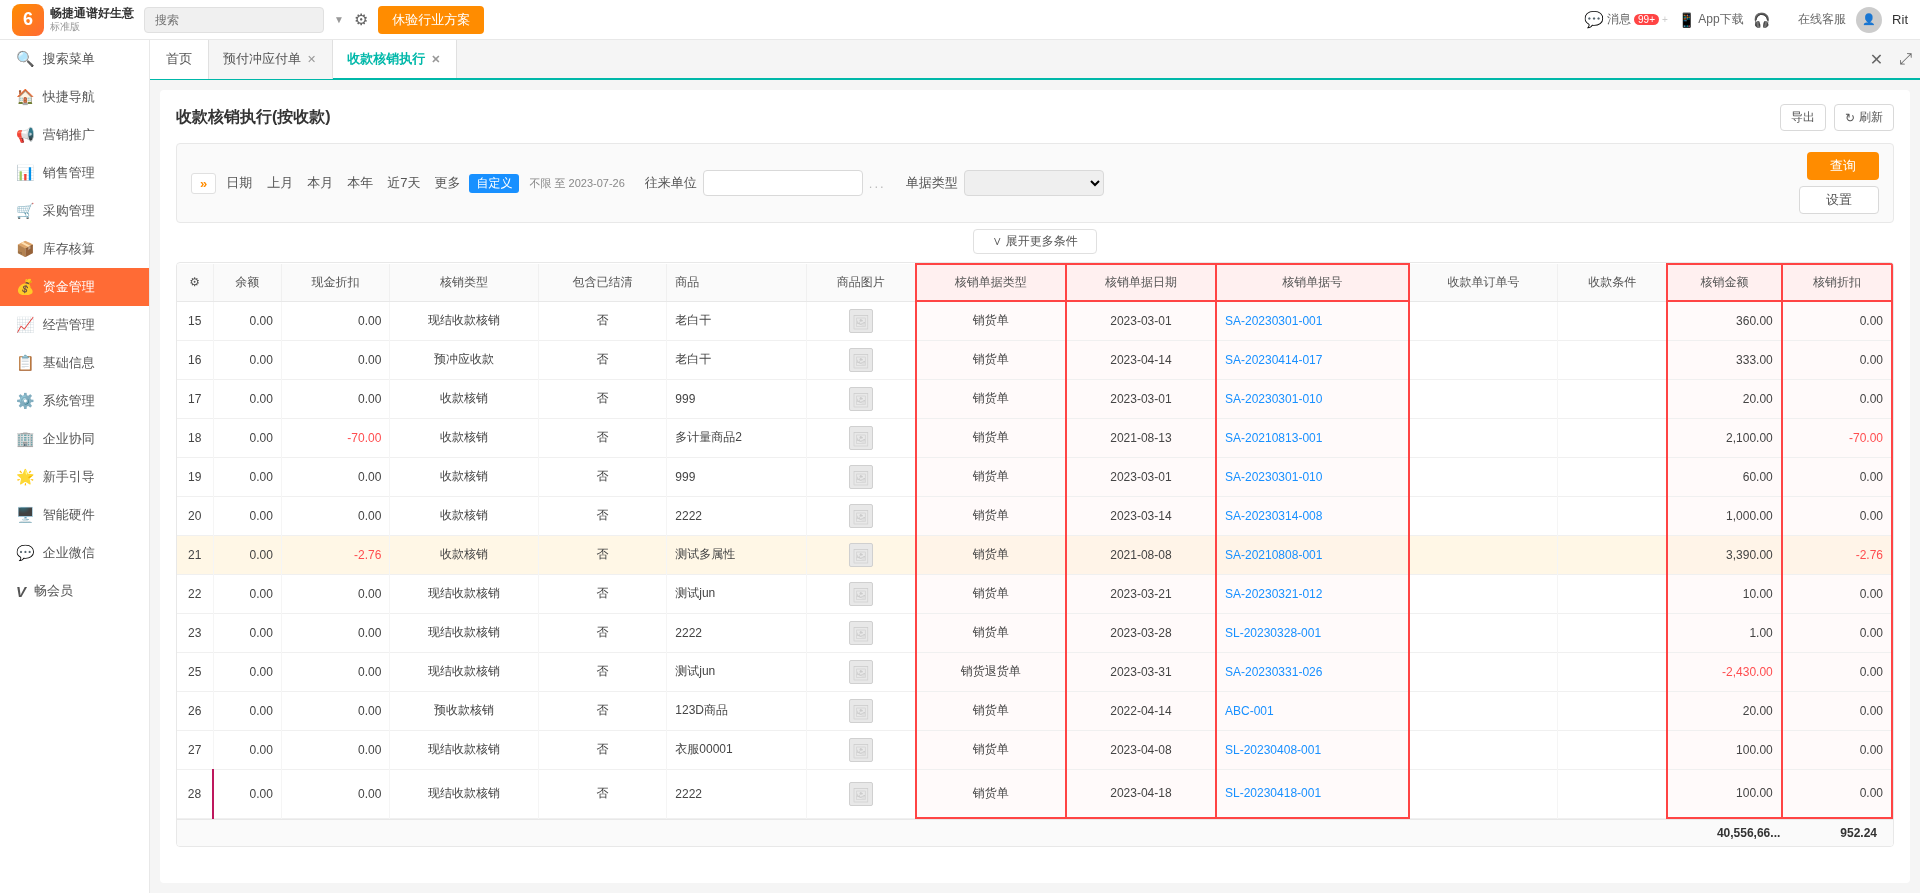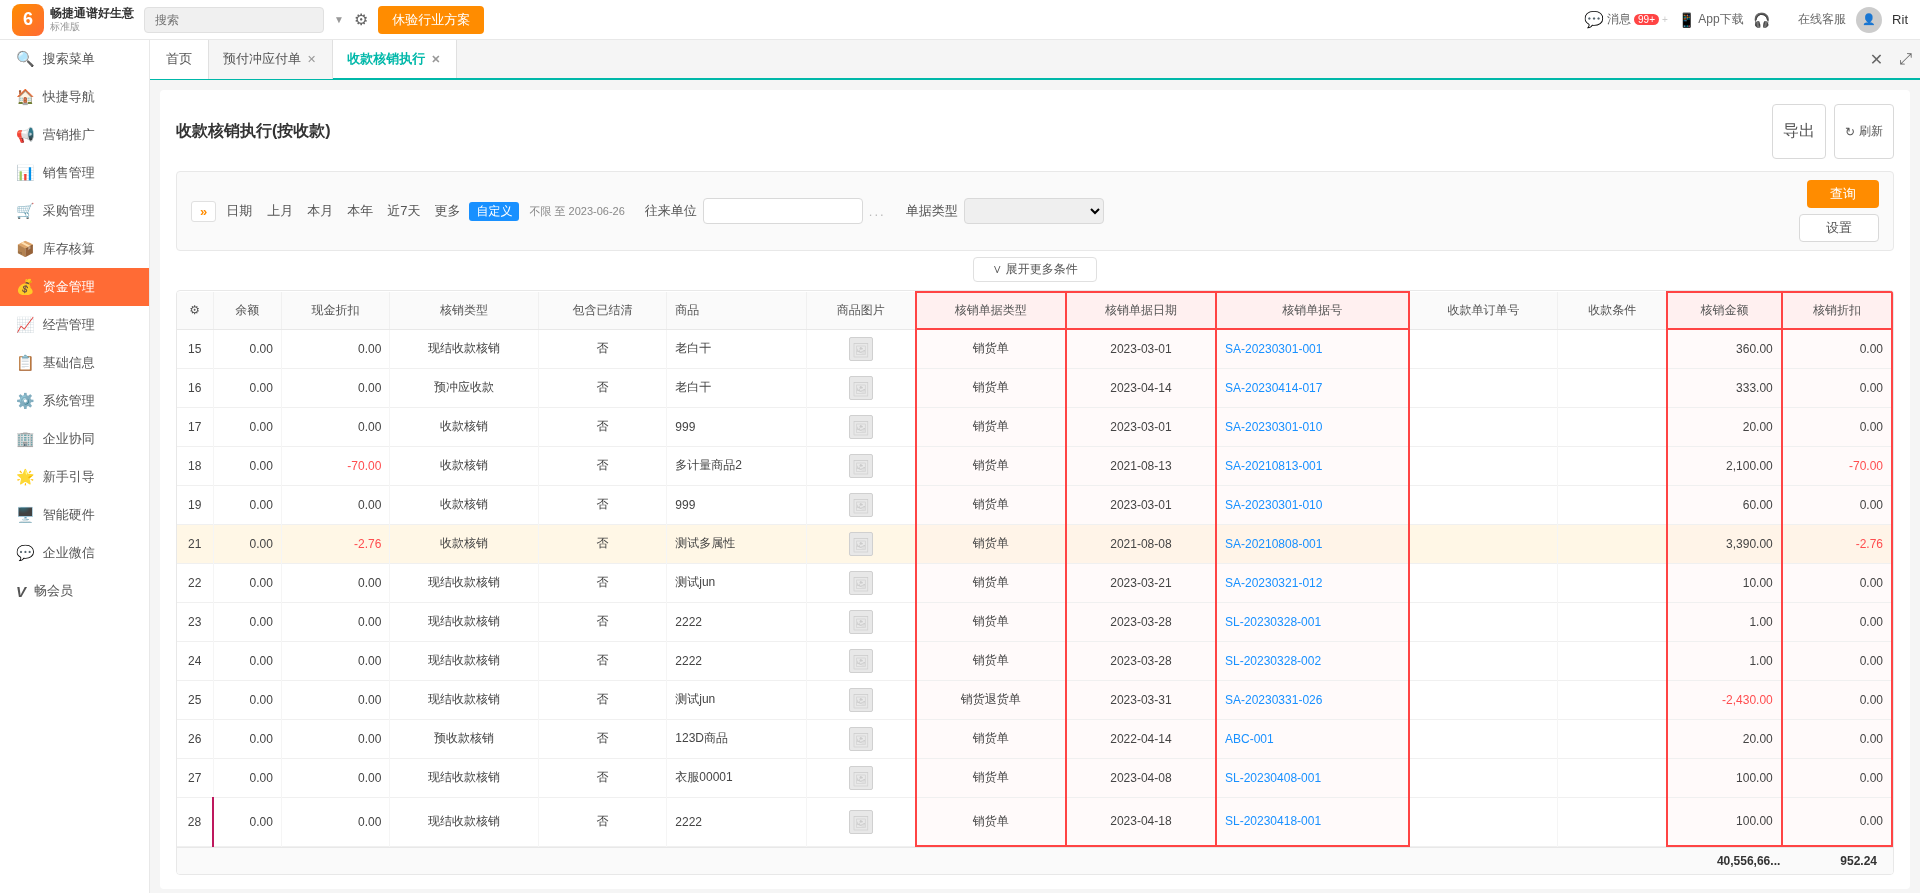--- a/index.html
+++ b/index.html
@@ -147,21 +147,21 @@
       <button style="background:none;border:none;cursor:pointer;color:#666;font-size:16px;padding:0 8px;">✕</button>
       <button style="background:none;border:none;cursor:pointer;color:#666;font-size:16px;padding:0 8px;">⤢</button>
     </div>
 
     <div style="flex:1;overflow:auto;background:#f5f5f5;">
       <div style="background:#fff;margin:10px;border-radius:4px;padding:14px 16px;min-height:calc(100% - 20px);">
 
         <div style="display:flex;align-items:center;justify-content:space-between;margin-bottom:12px;">
           <h2 style="font-size:16px;font-weight:600;color:#333;">收款核销执行(按收款)</h2>
           <div style="display:flex;gap:8px;">
-            <button style="display:flex;align-items:center;gap:4px;background:none;border:1px solid #d9d9d9;border-radius:4px;padding:16px 10px;cursor:pointer;font-size:16px;color:#555;">导出</button>
+            <button style="display:flex;align-items:center;gap:4px;background:none;border:1px solid #d9d9d9;border-radius:4px;padding:4px 10px;cursor:pointer;font-size:12px;color:#555;">导出</button>
             <button style="display:flex;align-items:center;gap:4px;background:none;border:1px solid #d9d9d9;border-radius:4px;padding:4px 10px;cursor:pointer;font-size:12px;color:#555;">
               <span>↻</span>
               <span>刷新</span>
             </button>
           </div>
         </div>
 
         <div style="display:flex;align-items:center;gap:10px;background:#fafafa;border:1px solid #e8e8e8;border-radius:4px;padding:8px 14px;margin-bottom:6px;flex-wrap:wrap;">
           <button style="background:#fff;border:1px solid #e0e0e0;border-radius:3px;padding:2px 8px;font-size:13px;color:#ff8c00;cursor:pointer;font-weight:bold;">»</button>
 
@@ -169,21 +169,21 @@
 
           <div style="display:flex;gap:4px;align-items:center;">
             <span style="font-size:13px;color:#555;cursor:pointer;padding:1px 5px;">上月</span>
             <span style="font-size:13px;color:#555;cursor:pointer;padding:1px 5px;">本月</span>
             <span style="font-size:13px;color:#555;cursor:pointer;padding:1px 5px;">本年</span>
             <span style="font-size:13px;color:#555;cursor:pointer;padding:1px 5px;">近7天</span>
             <span style="font-size:13px;color:#555;cursor:pointer;padding:1px 5px;">更多</span>
             <span style="background:#1890ff;color:white;padding:1px 7px;border-radius:3px;font-size:12px;cursor:pointer;">自定义</span>
           </div>
           <div style="font-size:11px;color:#888;">
-            <span>不限 至 2023-06-26</span>
+            <span>不限 至 2023-07-26</span>
           </div>
 
           <div style="display:flex;align-items:center;gap:6px;margin-left:10px;">
             <span style="font-size:13px;color:#555;">往来单位</span>
             <input type="text" style="border: 1px solid rgb(217, 217, 217); border-radius: 4px; padding: 3px 8px; font-size: 12px; width: 160px; height: 26px;">
             <span style="color:#bbb;letter-spacing:2px;">...</span>
           </div>
 
           <div style="display:flex;align-items:center;gap:6px;margin-left:10px;">
             <span style="font-size:13px;color:#555;">单据类型</span>
@@ -307,20 +307,38 @@
       <span style="display:inline-block;width:24px;height:24px;background:#e8e8e8;border:1px solid #d0d0d0;border-radius:2px;font-size:14px;line-height:24px;text-align:center;">🖼</span>
     </td>
     <td style="padding:7px 8px;text-align:center;border-left:2px solid #ff4444;border-right:2px solid #ff4444;color:#444;white-space:nowrap;background:rgba(255,240,240,0.3);">销货单</td>
     <td style="padding:7px 8px;text-align:center;border-right:2px solid #ff4444;color:#444;white-space:nowrap;background:rgba(255,240,240,0.3);">2023-03-01</td>
     <td style="padding:7px 8px;text-align:left;border-right:2px solid #ff4444;white-space:nowrap;background:rgba(255,240,240,0.3);"><a style="color:#1890ff;cursor:pointer;text-decoration:none;">SA-20230301-010</a></td>
     <td style="padding:7px 8px;text-align:center;border-right:1px solid #f5f5f5;color:#444;white-space:nowrap;"></td>
     <td style="padding:7px 8px;text-align:center;border-right:1px solid #f5f5f5;color:#444;white-space:nowrap;"></td>
     <td style="padding:7px 8px;text-align:right;border-left:2px solid #ff4444;border-right:2px solid #ff4444;white-space:nowrap;background:rgba(255,240,240,0.3);color:#444;">60.00</td>
     <td style="padding:7px 8px;text-align:right;border-right:2px solid #ff4444;white-space:nowrap;background:rgba(255,240,240,0.3);color:#444;">0.00</td>
   </tr>
+                <tr style="border-bottom: 1px solid rgb(240, 240, 240);">
+    <td style="padding:7px 8px;text-align:center;border-right:1px solid #f5f5f5;color:#444;white-space:nowrap;">20</td>
+    <td style="padding:7px 8px;text-align:right;border-right:1px solid #f5f5f5;color:#444;white-space:nowrap;">0.00</td>
+    <td style="padding:7px 8px;text-align:right;border-right:1px solid #f5f5f5;white-space:nowrap;color:#444;">0.00</td>
+    <td style="padding:7px 8px;text-align:center;border-right:1px solid #f5f5f5;color:#444;white-space:nowrap;">收款核销</td>
+    <td style="padding:7px 8px;text-align:center;border-right:1px solid #f5f5f5;color:#444;white-space:nowrap;">否</td>
+    <td style="padding:7px 8px;text-align:left;border-right:1px solid #f5f5f5;color:#444;white-space:nowrap;">2222</td>
+    <td style="padding:7px 8px;text-align:center;border-right:1px solid #f5f5f5;color:#ccc;white-space:nowrap;">
+      <span style="display:inline-block;width:24px;height:24px;background:#e8e8e8;border:1px solid #d0d0d0;border-radius:2px;font-size:14px;line-height:24px;text-align:center;">🖼</span>
+    </td>
+    <td style="padding:7px 8px;text-align:center;border-left:2px solid #ff4444;border-right:2px solid #ff4444;color:#444;white-space:nowrap;background:rgba(255,240,240,0.3);">销货单</td>
+    <td style="padding:7px 8px;text-align:center;border-right:2px solid #ff4444;color:#444;white-space:nowrap;background:rgba(255,240,240,0.3);">2023-03-14</td>
+    <td style="padding:7px 8px;text-align:left;border-right:2px solid #ff4444;white-space:nowrap;background:rgba(255,240,240,0.3);"><a style="color:#1890ff;cursor:pointer;text-decoration:none;">SA-20230314-008</a></td>
+    <td style="padding:7px 8px;text-align:center;border-right:1px solid #f5f5f5;color:#444;white-space:nowrap;"></td>
+    <td style="padding:7px 8px;text-align:center;border-right:1px solid #f5f5f5;color:#444;white-space:nowrap;"></td>
+    <td style="padding:7px 8px;text-align:right;border-left:2px solid #ff4444;border-right:2px solid #ff4444;white-space:nowrap;background:rgba(255,240,240,0.3);color:#444;">1,000.00</td>
+    <td style="padding:7px 8px;text-align:right;border-right:2px solid #ff4444;white-space:nowrap;background:rgba(255,240,240,0.3);color:#444;">0.00</td>
+  </tr>
                 <tr style="background: rgb(255, 247, 230); border-bottom: 1px solid rgb(240, 240, 240);">
     <td style="padding:7px 8px;text-align:center;border-right:1px solid #f5f5f5;color:#444;white-space:nowrap;">21</td>
     <td style="padding:7px 8px;text-align:right;border-right:1px solid #f5f5f5;color:#444;white-space:nowrap;">0.00</td>
     <td style="padding:7px 8px;text-align:right;border-right:1px solid #f5f5f5;white-space:nowrap;color:#ff4d4f;">-2.76</td>
     <td style="padding:7px 8px;text-align:center;border-right:1px solid #f5f5f5;color:#444;white-space:nowrap;">收款核销</td>
     <td style="padding:7px 8px;text-align:center;border-right:1px solid #f5f5f5;color:#444;white-space:nowrap;">否</td>
     <td style="padding:7px 8px;text-align:left;border-right:1px solid #f5f5f5;color:#444;white-space:nowrap;">测试多属性</td>
     <td style="padding:7px 8px;text-align:center;border-right:1px solid #f5f5f5;color:#ccc;white-space:nowrap;">
       <span style="display:inline-block;width:24px;height:24px;background:#e8e8e8;border:1px solid #d0d0d0;border-radius:2px;font-size:14px;line-height:24px;text-align:center;">🖼</span>
     </td>
@@ -356,38 +374,20 @@
     <td style="padding:7px 8px;text-align:right;border-right:1px solid #f5f5f5;white-space:nowrap;color:#444;">0.00</td>
     <td style="padding:7px 8px;text-align:center;border-right:1px solid #f5f5f5;color:#444;white-space:nowrap;">现结收款核销</td>
     <td style="padding:7px 8px;text-align:center;border-right:1px solid #f5f5f5;color:#444;white-space:nowrap;">否</td>
     <td style="padding:7px 8px;text-align:left;border-right:1px solid #f5f5f5;color:#444;white-space:nowrap;">2222</td>
     <td style="padding:7px 8px;text-align:center;border-right:1px solid #f5f5f5;color:#ccc;white-space:nowrap;">
       <span style="display:inline-block;width:24px;height:24px;background:#e8e8e8;border:1px solid #d0d0d0;border-radius:2px;font-size:14px;line-height:24px;text-align:center;">🖼</span>
     </td>
     <td style="padding:7px 8px;text-align:center;border-left:2px solid #ff4444;border-right:2px solid #ff4444;color:#444;white-space:nowrap;background:rgba(255,240,240,0.3);">销货单</td>
     <td style="padding:7px 8px;text-align:center;border-right:2px solid #ff4444;color:#444;white-space:nowrap;background:rgba(255,240,240,0.3);">2023-03-28</td>
     <td style="padding:7px 8px;text-align:left;border-right:2px solid #ff4444;white-space:nowrap;background:rgba(255,240,240,0.3);"><a style="color:#1890ff;cursor:pointer;text-decoration:none;">SL-20230328-001</a></td>
-    <td style="padding:7px 8px;text-align:center;border-right:1px solid #f5f5f5;color:#444;white-space:nowrap;"></td>
-    <td style="padding:7px 8px;text-align:center;border-right:1px solid #f5f5f5;color:#444;white-space:nowrap;"></td>
-    <td style="padding:7px 8px;text-align:right;border-left:2px solid #ff4444;border-right:2px solid #ff4444;white-space:nowrap;background:rgba(255,240,240,0.3);color:#444;">1.00</td>
-    <td style="padding:7px 8px;text-align:right;border-right:2px solid #ff4444;white-space:nowrap;background:rgba(255,240,240,0.3);color:#444;">0.00</td>
-  </tr>
-                <tr style="border-bottom: 1px solid rgb(240, 240, 240);">
-    <td style="padding:7px 8px;text-align:center;border-right:1px solid #f5f5f5;color:#444;white-space:nowrap;">24</td>
-    <td style="padding:7px 8px;text-align:right;border-right:1px solid #f5f5f5;color:#444;white-space:nowrap;">0.00</td>
-    <td style="padding:7px 8px;text-align:right;border-right:1px solid #f5f5f5;white-space:nowrap;color:#444;">0.00</td>
-    <td style="padding:7px 8px;text-align:center;border-right:1px solid #f5f5f5;color:#444;white-space:nowrap;">现结收款核销</td>
-    <td style="padding:7px 8px;text-align:center;border-right:1px solid #f5f5f5;color:#444;white-space:nowrap;">否</td>
-    <td style="padding:7px 8px;text-align:left;border-right:1px solid #f5f5f5;color:#444;white-space:nowrap;">2222</td>
-    <td style="padding:7px 8px;text-align:center;border-right:1px solid #f5f5f5;color:#ccc;white-space:nowrap;">
-      <span style="display:inline-block;width:24px;height:24px;background:#e8e8e8;border:1px solid #d0d0d0;border-radius:2px;font-size:14px;line-height:24px;text-align:center;">🖼</span>
-    </td>
-    <td style="padding:7px 8px;text-align:center;border-left:2px solid #ff4444;border-right:2px solid #ff4444;color:#444;white-space:nowrap;background:rgba(255,240,240,0.3);">销货单</td>
-    <td style="padding:7px 8px;text-align:center;border-right:2px solid #ff4444;color:#444;white-space:nowrap;background:rgba(255,240,240,0.3);">2023-03-28</td>
-    <td style="padding:7px 8px;text-align:left;border-right:2px solid #ff4444;white-space:nowrap;background:rgba(255,240,240,0.3);"><a style="color:#1890ff;cursor:pointer;text-decoration:none;">SL-20230328-002</a></td>
     <td style="padding:7px 8px;text-align:center;border-right:1px solid #f5f5f5;color:#444;white-space:nowrap;"></td>
     <td style="padding:7px 8px;text-align:center;border-right:1px solid #f5f5f5;color:#444;white-space:nowrap;"></td>
     <td style="padding:7px 8px;text-align:right;border-left:2px solid #ff4444;border-right:2px solid #ff4444;white-space:nowrap;background:rgba(255,240,240,0.3);color:#444;">1.00</td>
     <td style="padding:7px 8px;text-align:right;border-right:2px solid #ff4444;white-space:nowrap;background:rgba(255,240,240,0.3);color:#444;">0.00</td>
   </tr>
                 <tr style="border-bottom: 1px solid rgb(240, 240, 240);">
     <td style="padding:7px 8px;text-align:center;border-right:1px solid #f5f5f5;color:#444;white-space:nowrap;">25</td>
     <td style="padding:7px 8px;text-align:right;border-right:1px solid #f5f5f5;color:#444;white-space:nowrap;">0.00</td>
     <td style="padding:7px 8px;text-align:right;border-right:1px solid #f5f5f5;white-space:nowrap;color:#444;">0.00</td>
     <td style="padding:7px 8px;text-align:center;border-right:1px solid #f5f5f5;color:#444;white-space:nowrap;">现结收款核销</td>

